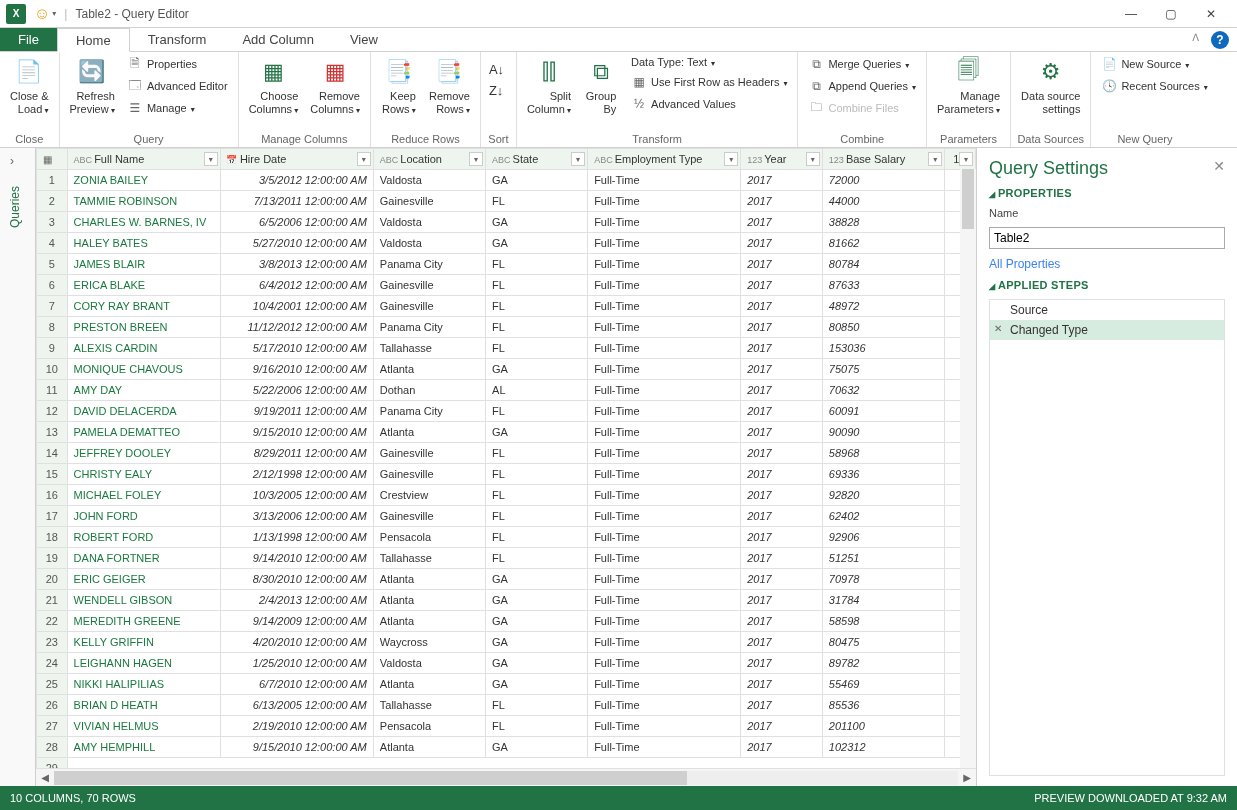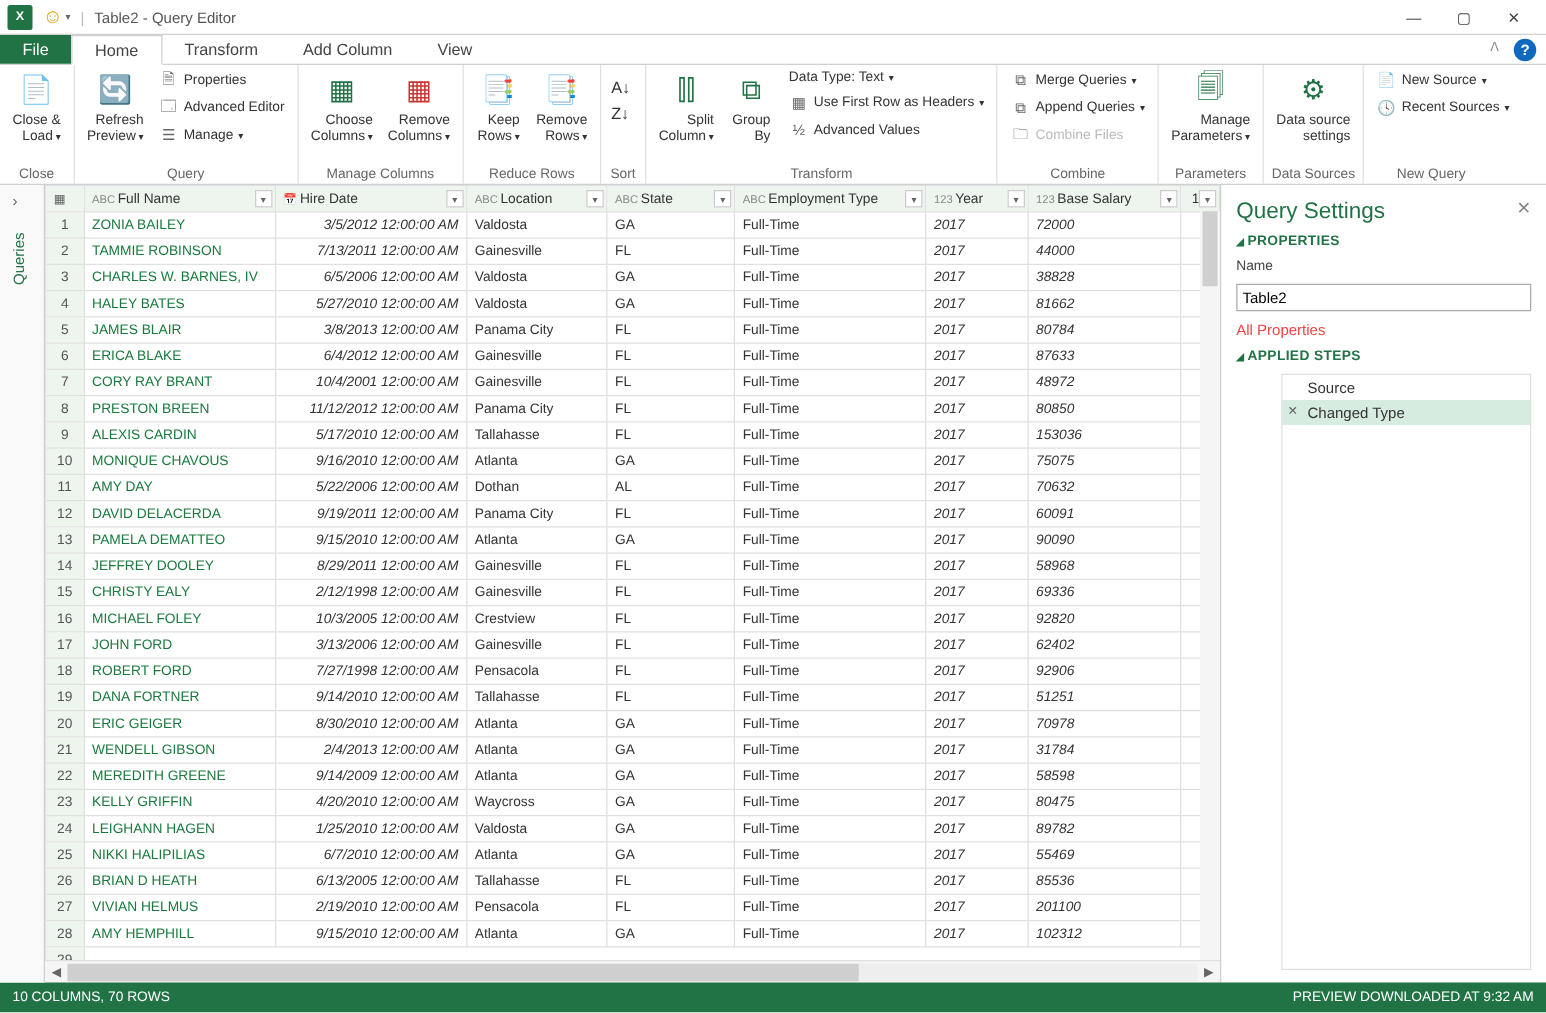--- a/index.html
+++ b/index.html
@@ -63,22 +63,22 @@
 
 
 .settings { width: 260px; padding: 10px 12px; display: flex; flex-direction: column; gap: 8px; overflow: hidden; }
 .settings .hdr { display: flex; align-items: flex-start; }
 .settings .hdr h2 { color: #217346; font-weight: normal; font-size: 18px; flex: 1; }
 .settings .hdr .x { color: #888; font-size: 14px; }
 .settings .section-title { color: #217346; font-size: 11px; font-weight: bold; letter-spacing: 0.3px; }
 .settings .section-title::before { content: "◢ "; font-size: 8px; }
 .settings label { font-size: 11px; color: #444; }
 .settings input[type="text"] { width: 100%; padding: 3px 4px; border: 1px solid #aaa; font-size: 12px; }
-.settings .link { color: #ef4444; font-size: 12px; }
-.steps { border: 1px solid #e0e0e0; flex: 1; font-size: 12px; margin-left: 36px; }
+.settings .link { color: #3b82f6; font-size: 12px; }
+.steps { border: 1px solid #e0e0e0; flex: 1; font-size: 12px; }
 .steps .step { padding: 3px 8px 3px 20px; }
 .steps .step.sel { background: #d7ece0; position: relative; }
 .steps .step.sel::before { content: "✕"; position: absolute; left: 4px; color: #666; font-size: 10px; }
 
 
 .status { height: 24px; background: #217346; color: #fff; display: flex; align-items: center; padding: 0 10px; font-size: 11px; }
 .status .spacer { flex: 1; }
 </style>
 </head>
 <body>
@@ -523,21 +523,21 @@
               <td>Gainesville</td>
               <td>FL</td>
               <td>Full-Time</td>
               <td class="num">2017</td>
               <td class="num">62402</td>
               <td></td>
             </tr>
             <tr>
               <td class="rownum">18</td>
               <td class="txt">ROBERT FORD</td>
-              <td class="dt">7/27/1998 12:00:00 AM</td>
+              <td class="dt">1/13/1998 12:00:00 AM</td>
               <td>Pensacola</td>
               <td>FL</td>
               <td>Full-Time</td>
               <td class="num">2017</td>
               <td class="num">92906</td>
               <td></td>
             </tr>
             <tr>
               <td class="rownum">19</td>
               <td class="txt">DANA FORTNER</td>

